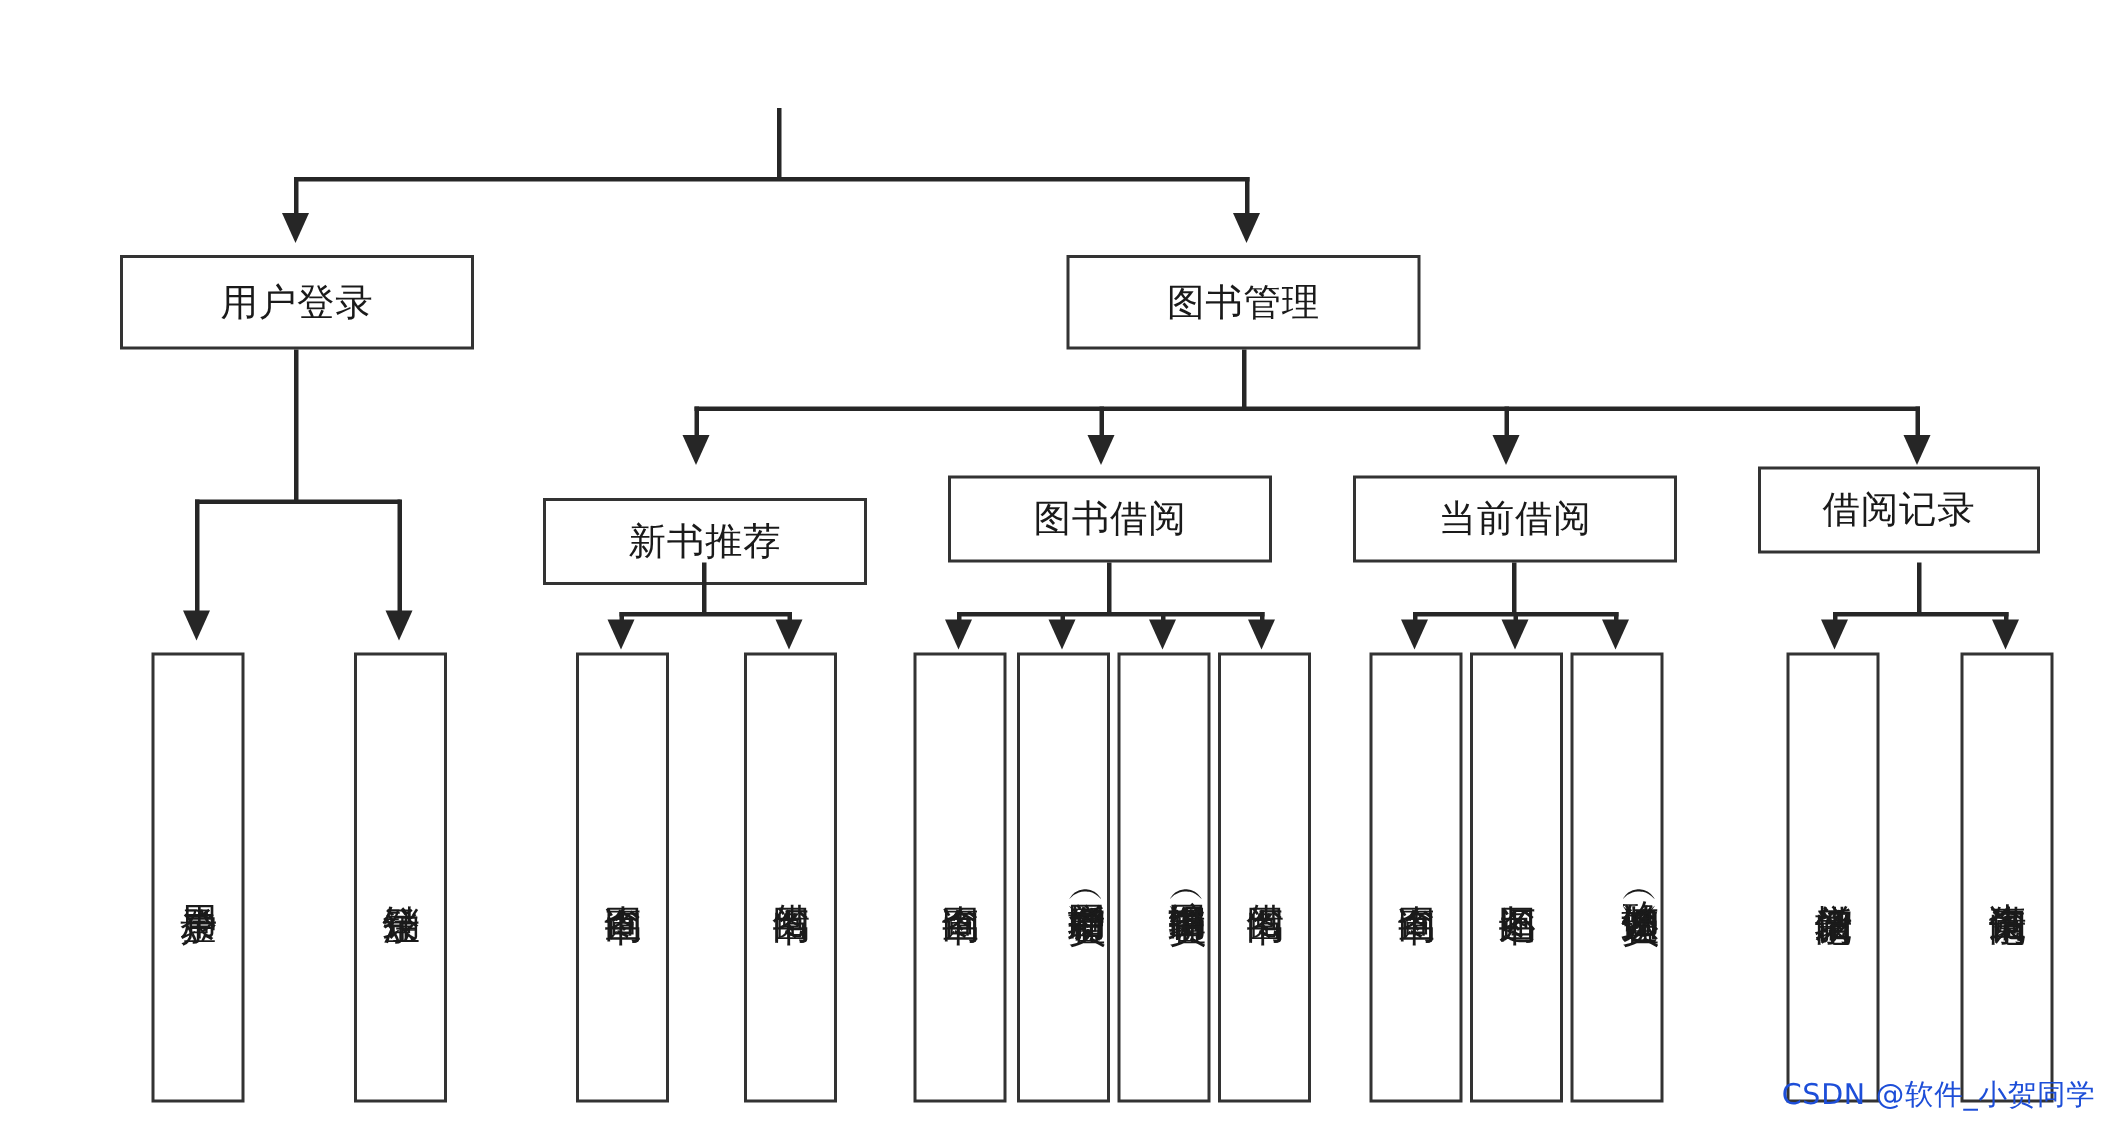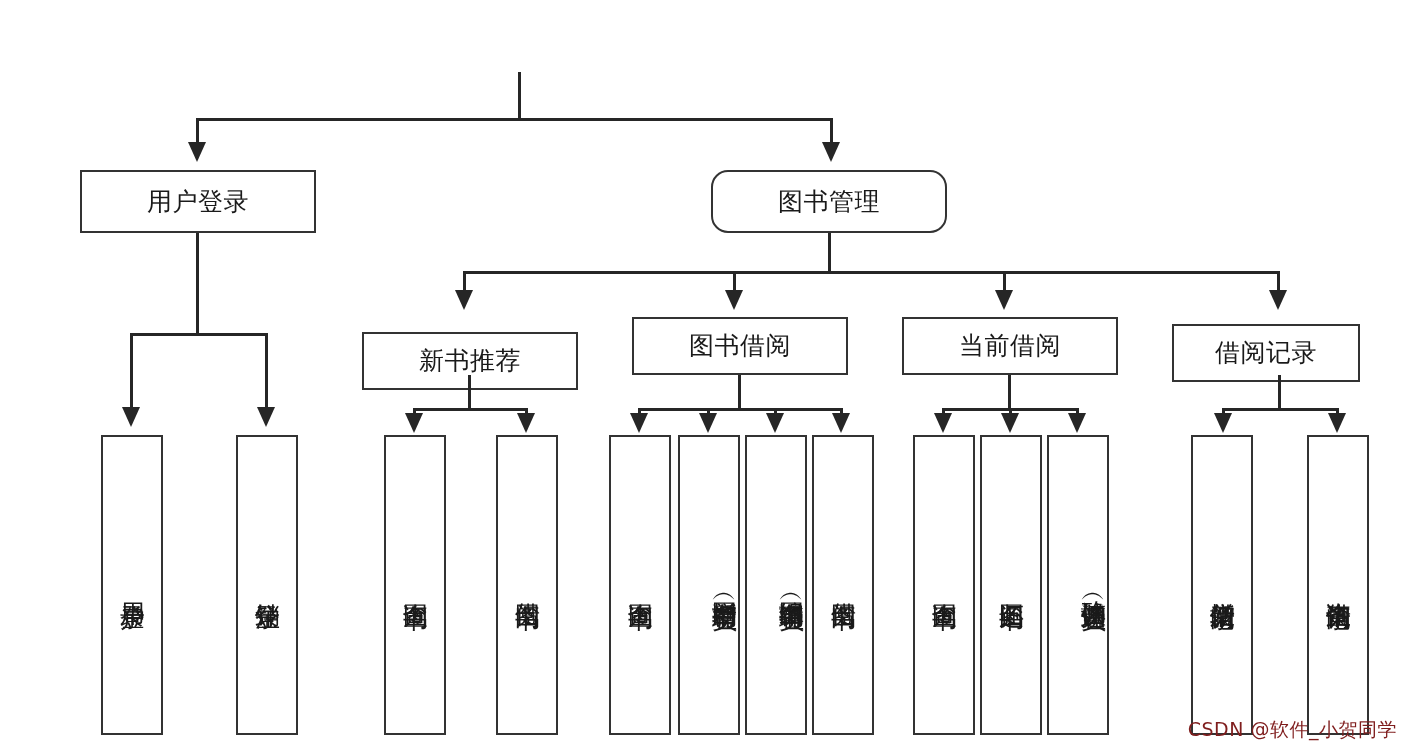--- a/index.html
+++ b/index.html
@@ -57,21 +57,21 @@
     height: 0;
     border-left: 9px solid transparent;
     border-right: 9px solid transparent;
     border-top: 20px solid #262626;
   }
   #watermark {
     position: absolute;
     right: 8px;
     bottom: 4px;
     font-size: 19px;
-    color: #7f1d1d;
+    color: #1d4ed8;
     letter-spacing: 0.5px;
     white-space: nowrap;
     font-family: "DejaVu Sans", "Liberation Sans", sans-serif;
   }
 </style>
 </head>
 <body>
 
 <div id="canvas">
 
@@ -81,21 +81,21 @@
   <div class="edge h" style="left:196px; top:118px; width:637px; height:3px;"></div>
 
   <div class="edge v" style="left:196px; top:118px; width:3px; height:25px;"></div>
   <div class="arrow" style="left:188px; top:142px;"></div>
   <div class="edge v" style="left:830px; top:118px; width:3px; height:25px;"></div>
   <div class="arrow" style="left:822px; top:142px;"></div>
 
   <div class="node horiz" style="left:80px; top:170px; width:236px; height:63px;">
     <span>用户登录</span>
   </div>
-  <div class="node horiz" style="left:711px; top:170px; width:236px; height:63px;border-radius:17px;">
+  <div class="node horiz" style="left:711px; top:170px; width:236px; height:63px;">
     <span>图书管理</span>
   </div>
 
   <div class="edge v" style="left:196px; top:233px; width:3px; height:102px;"></div>
   <div class="edge h" style="left:130px; top:333px; width:137px; height:3px;"></div>
   <div class="edge v" style="left:130px; top:333px; width:3px; height:75px;"></div>
   <div class="arrow" style="left:122px; top:407px;"></div>
   <div class="edge v" style="left:265px; top:333px; width:3px; height:75px;"></div>
   <div class="arrow" style="left:257px; top:407px;"></div>
 
@@ -112,21 +112,21 @@
 
   <div class="node horiz" style="left:362px; top:317px; width:216px; height:58px;margin-top:15px;">
     <span>新书推荐</span>
   </div>
   <div class="node horiz" style="left:632px; top:317px; width:216px; height:58px;">
     <span>图书借阅</span>
   </div>
   <div class="node horiz" style="left:902px; top:317px; width:216px; height:58px;">
     <span>当前借阅</span>
   </div>
-  <div class="node horiz" style="left:1172px; top:324px; width:188px; height:58px;">
+  <div class="node horiz" style="left:1172px; top:311px; width:188px; height:58px;">
     <span>借阅记录</span>
   </div>
 
   <div class="edge v" style="left:468px; top:375px; width:3px; height:35px;"></div>
   <div class="edge h" style="left:413px; top:408px; width:115px; height:3px;"></div>
   <div class="edge v" style="left:413px; top:408px; width:3px; height:8px;"></div>
   <div class="arrow" style="left:405px; top:413px;"></div>
   <div class="edge v" style="left:525px; top:408px; width:3px; height:8px;"></div>
   <div class="arrow" style="left:517px; top:413px;"></div>
 

